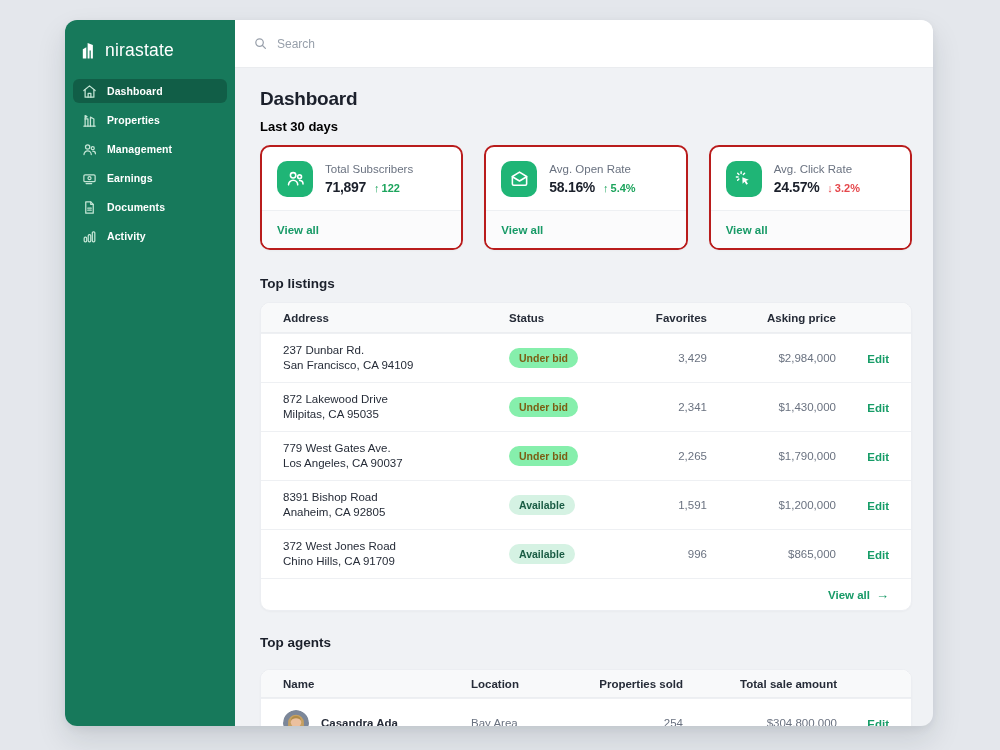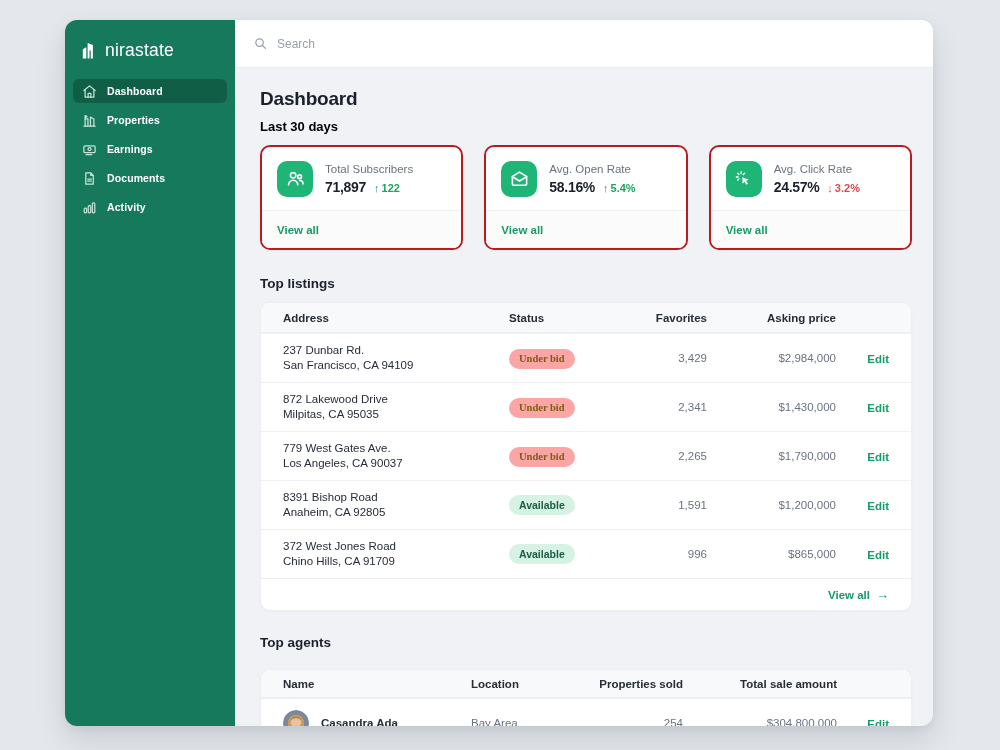--- a/index.html
+++ b/index.html
@@ -83,21 +83,21 @@
   .col-right { text-align:right; }
   .trow { height:49px; border-top:1px solid #EEF0F3; }
   .trow:first-of-type { border-top:none; }
   .addr1 { font-size:11.5px; font-weight:500; color:#262C38; line-height:15px; }
   .addr2 { font-size:11.5px; font-weight:400; color:#262C38; line-height:15px; }
   .cell-muted { font-size:11.5px; color:#6A7280; }
   .badge {
     display:inline-block; padding:4px 10px; border-radius:999px;
     font-size:10.5px; font-weight:600; line-height:12px;
   }
-  .badge[data-status="warning"] { background:#fca5a5; color:#7B5E13;font-family:Liberation Serif, serif; }
+  .badge[data-status="warning"] { background:#86efac; color:#7B5E13; }
   .badge[data-status="success"] { background:#D5F2E3; color:#1A5C44; }
   .edit-link { font-size:11.5px; font-weight:600; color:#169C67; cursor:pointer; }
   .table-footer {
     border-top:1px solid #EEF0F3; height:32px;
     display:flex; align-items:center; justify-content:flex-end; padding:0 22px; gap:6px;
   }
   .table-footer .arrow-r { color:#189A67; font-size:13px; line-height:1; }
   .agent-name-cell { display:flex; align-items:center; gap:12px; }
   .avatar { width:26px; height:26px; border-radius:50%; overflow:hidden; flex-shrink:0; }
   .agent-name { font-size:11.5px; font-weight:600; color:#262C38; }
@@ -129,20 +129,29 @@
         <span class="nav-label">Dashboard</span>
       </div>
       <div class="nav-item">
         <svg viewBox="0 0 24 24" fill="none" stroke-width="2" stroke-linecap="round" stroke-linejoin="round">
             <path d="M3 21h18"></path>
             <path d="M5 21V9.5h4.5V21"></path>
             <path d="M5 9.5V4l3 1.8L5 7.5"></path>
             <path d="M13.5 21V6.5l5.5 3V21"></path>
           </svg>
         <span class="nav-label">Properties</span>
+      </div>
+      <div class="nav-item">
+        <svg viewBox="0 0 24 24" fill="none" stroke-width="2" stroke-linecap="round" stroke-linejoin="round">
+            <circle cx="9" cy="8" r="3.4"></circle>
+            <path d="M3.2 20c0-3.2 2.6-5.8 5.8-5.8s5.8 2.6 5.8 5.8"></path>
+            <circle cx="17.2" cy="9.8" r="2.4"></circle>
+            <path d="M17.2 14.6c2.4 0 4.3 1.9 4.3 4.3"></path>
+          </svg>
+        <span class="nav-label">Management</span>
       </div>
       <div class="nav-item">
         <svg viewBox="0 0 24 24" fill="none" stroke-width="2" stroke-linecap="round" stroke-linejoin="round">
             <rect x="3" y="6" width="18" height="11" rx="2"></rect>
             <circle cx="12" cy="11.5" r="2.4"></circle>
             <path d="M6.5 20h9"></path>
           </svg>
         <span class="nav-label">Earnings</span>
       </div>
       <div class="nav-item">

